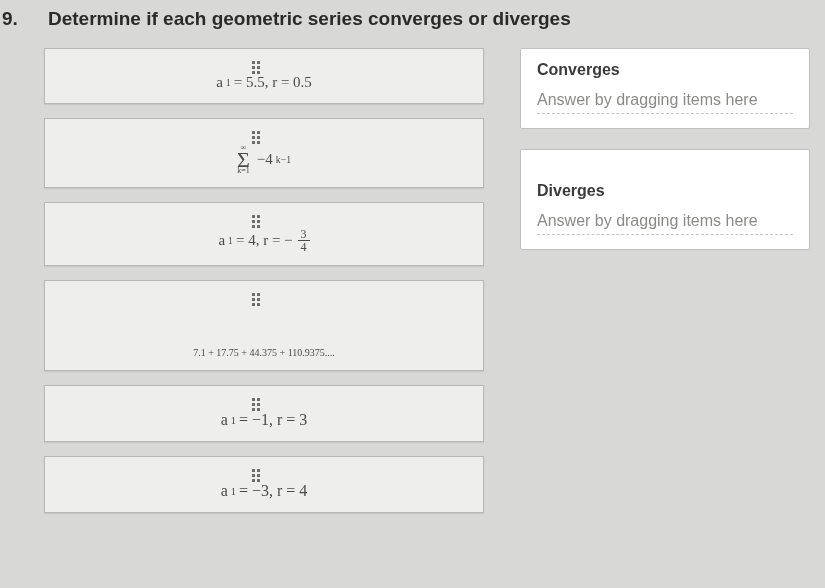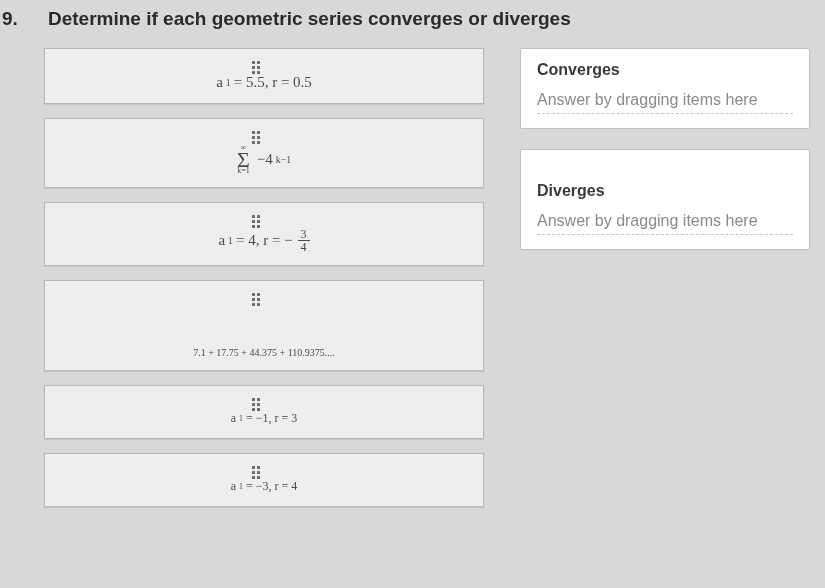--- a/index.html
+++ b/index.html
@@ -72,21 +72,21 @@
       border-radius: 0.5px;
     }
     .item-content {
       color: #4a4a4a;
       font-size: 15px;
       font-family: 'Times New Roman', serif;
       display: flex;
       align-items: center;
       gap: 3px;
     }
-    .item-content.smaller { font-size: 12px; }
+    .item-content.smaller { font-size: 16px; }
     .item-content.tiny { font-size: 10px; margin-top: 41px; }
     .targets-column {
       display: flex;
       flex-direction: column;
       gap: 20px;
       width: 290px;
     }
     .target-box {
       background: #ffffff;
       border: 1px solid #c0c0be;

